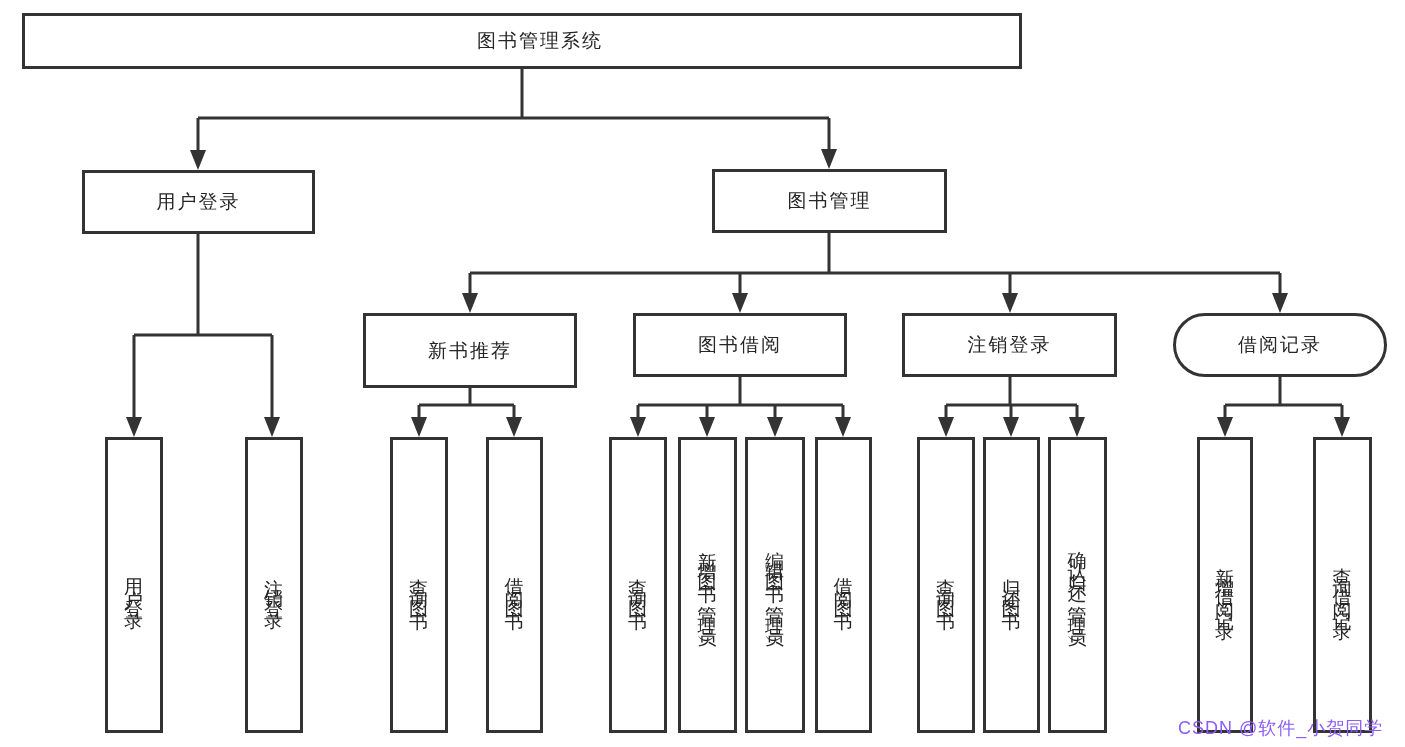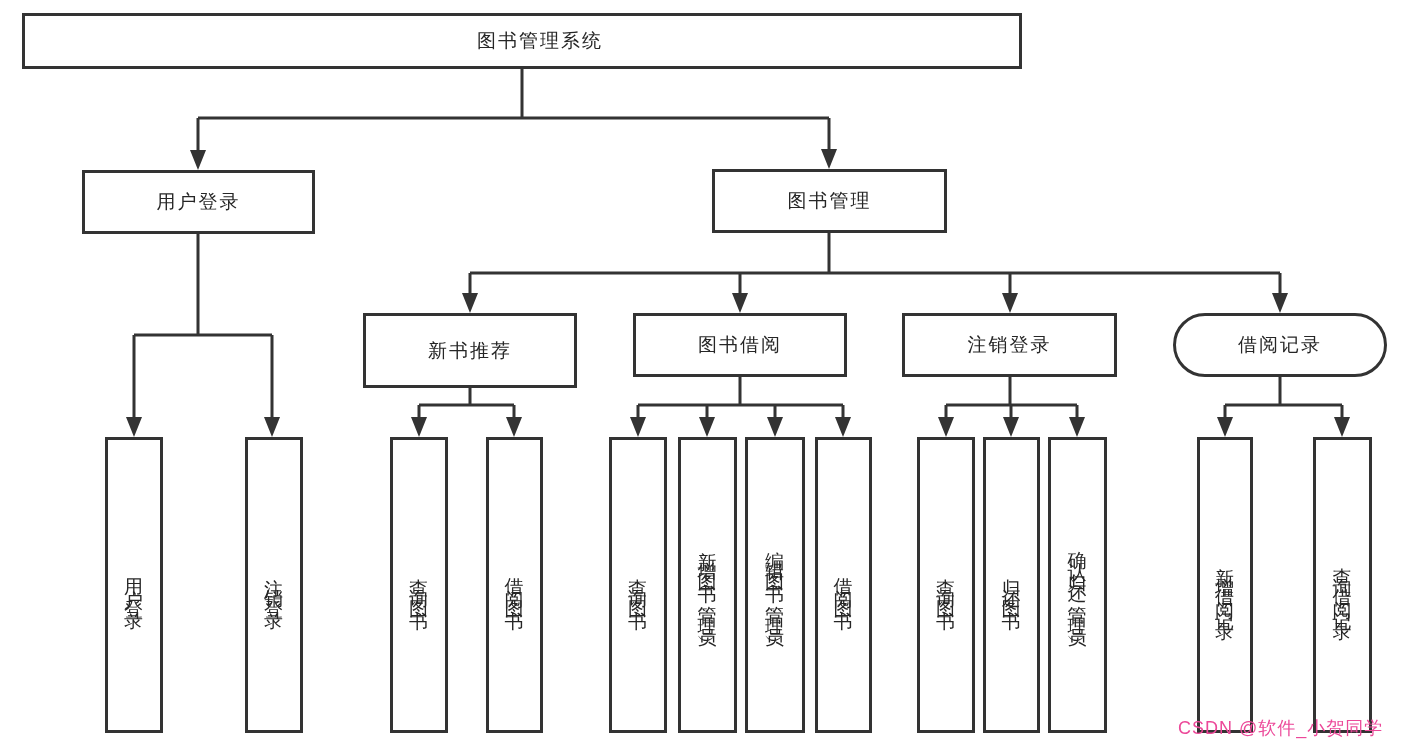--- a/index.html
+++ b/index.html
@@ -29,21 +29,21 @@
     letter-spacing:11px;
     line-height:1;
     white-space:nowrap;
     color:#262626;
   }
   .watermark{
     position:absolute;
     left:1178px;top:716px;
     width:225px;
     font-size:18px;
-    color:#ec4899;
+    color:#8b5cf6;
     letter-spacing:1px;
     white-space:nowrap;
   }
 </style>
 </head>
 <body>
 
 <div class="canvas">
 
   <svg class="connectors" viewBox="0 0 1405 747" aria-hidden="true">

